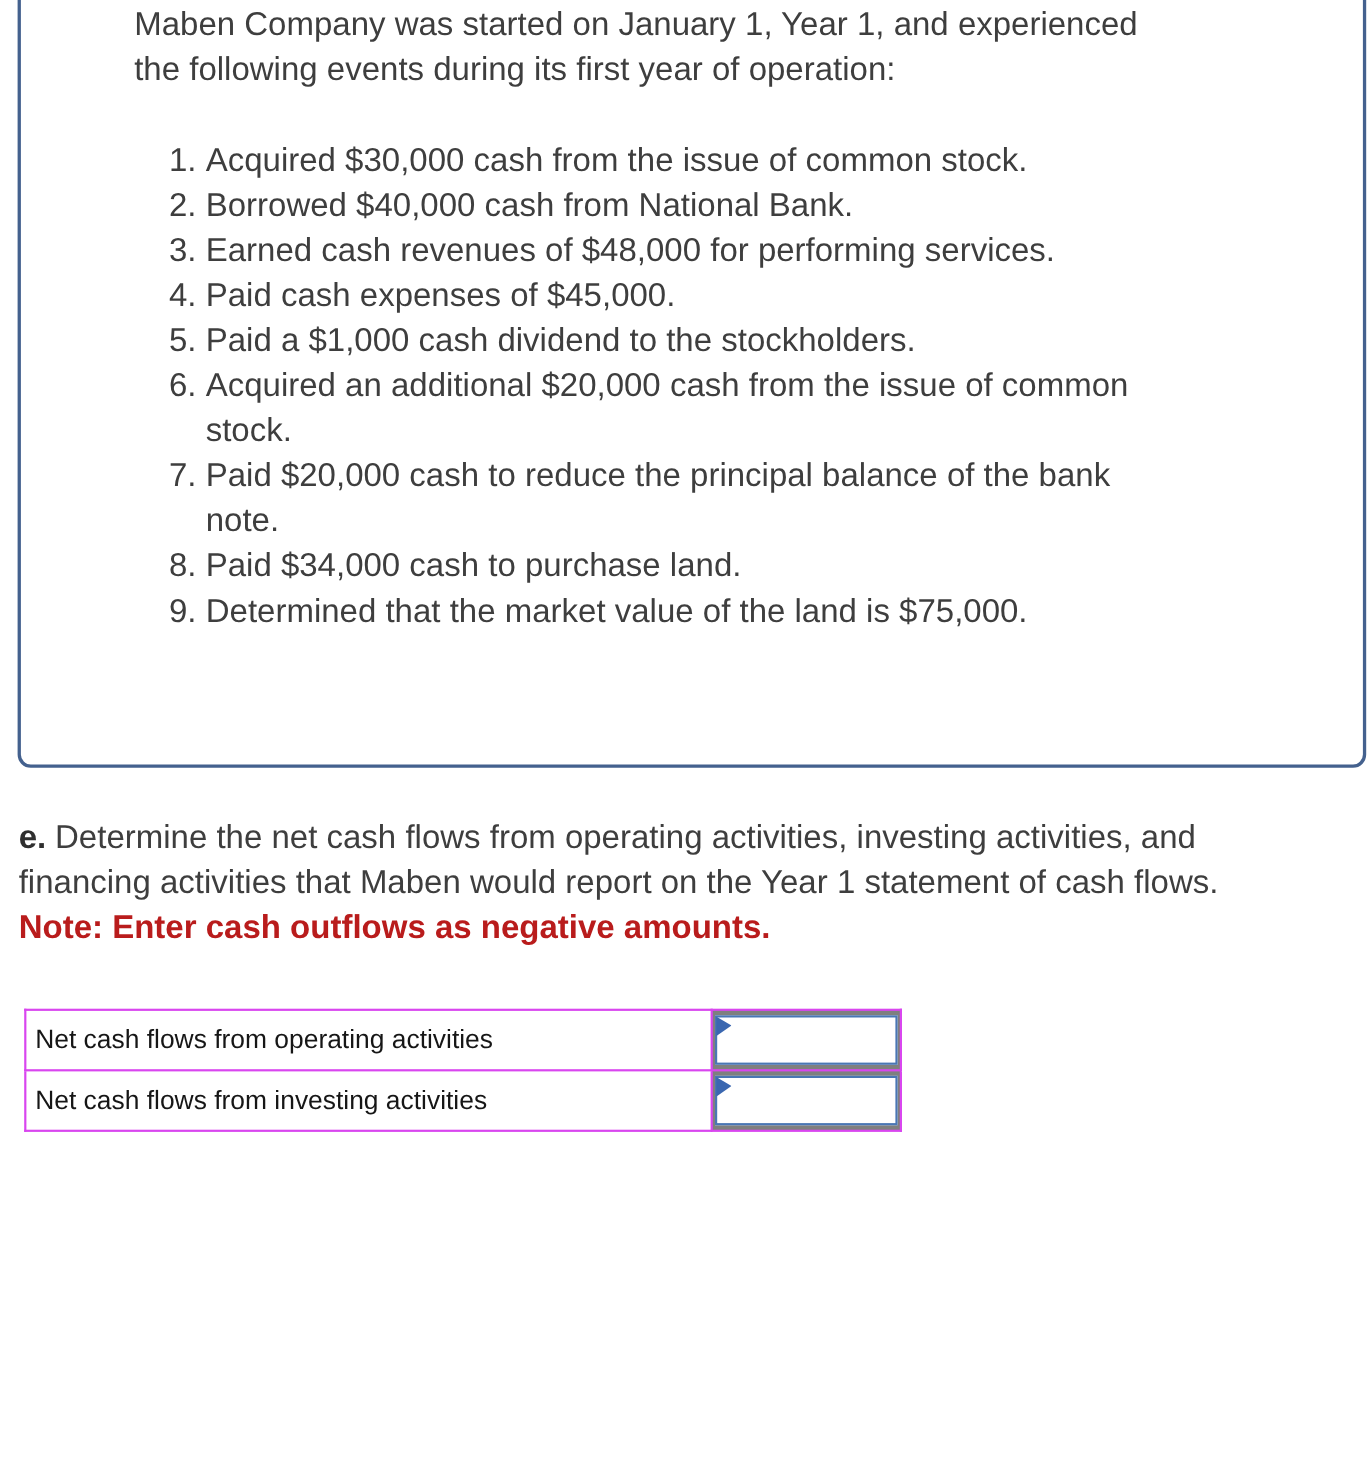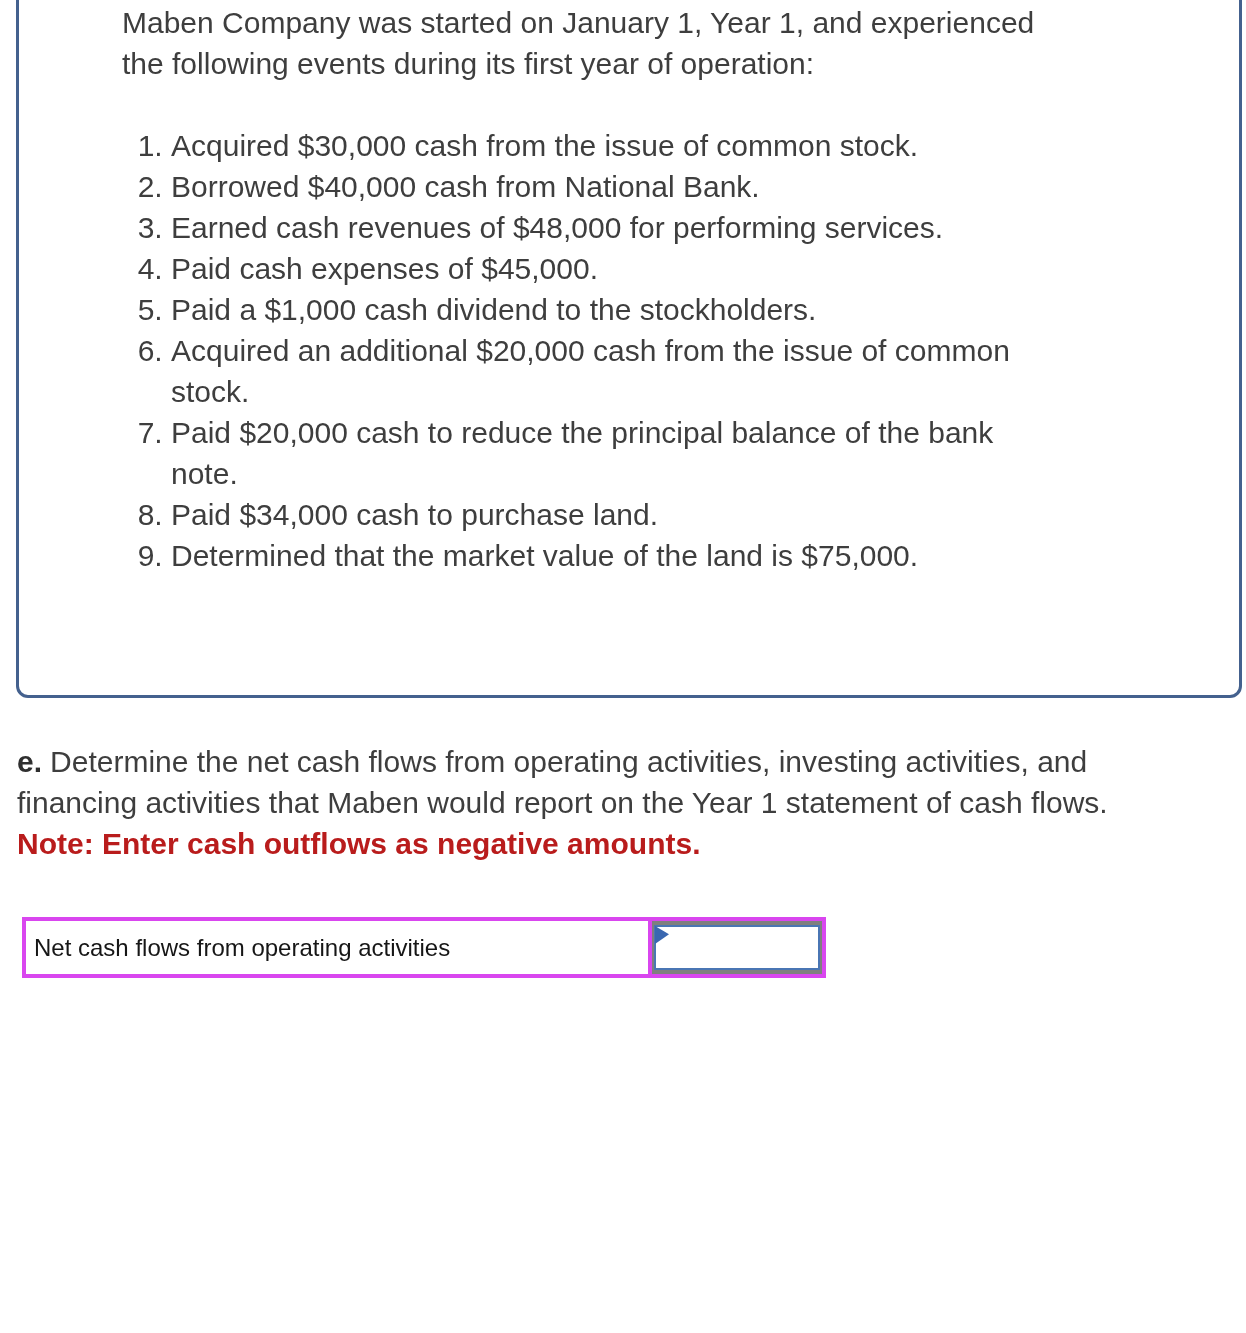--- a/index.html
+++ b/index.html
@@ -29,21 +29,21 @@
   }
   .events {
     position: absolute;
     left: 17px; top: 150px;
     width: 872px;
     padding-left: 135px;
     font-size: 30px; line-height: 41px;
     color: #3e3e3e;
     list-style: decimal outside;
   }
-  .events li { line-height: 41px; }
+  .events li { line-height: 41px; margin-left: 16px; }
 
   
   .instruction {
     position: absolute;
     left: 17px; top: 741px;
     width: 1180px;
     font-size: 30px; line-height: 41px;
     color: #3e3e3e;
   }
   .instruction .prefix { font-weight: bold; color: #2f2f2f; padding-right: 8px; }
@@ -52,21 +52,21 @@
     color: #b91c1c;
   }
 
   
   .cf-table {
     position: absolute;
     left: 22px; top: 917px;
     border-collapse: collapse;
   }
   .cf-table td {
-    border: 4px solid #d946ef;
+    border: 2px solid #d946ef;
     height: 49px;
     margin-top: 48px;
   }
   td.label-cell {
     width: 614px;
     background: #ffffff;
     font-size: 24px;
     color: #161616;
     padding-left: 8px;
     vertical-align: middle;
@@ -131,16 +131,25 @@
     <tbody>
         <tr>
       <td class="label-cell">Net cash flows from operating activities</td>
       <td class="input-cell">
         <div class="answer-box">
           <span class="flag"></span>
           <input type="text" value="" style="">
         </div>
       </td>
     </tr>
+    <tr>
+      <td class="label-cell">Net cash flows from investing activities</td>
+      <td class="input-cell">
+        <div class="answer-box">
+          <span class="flag"></span>
+          <input type="text" value="" style="">
+        </div>
+      </td>
+    </tr>
   </tbody>
     </table>
 
 </div>
 
 </body></html>

